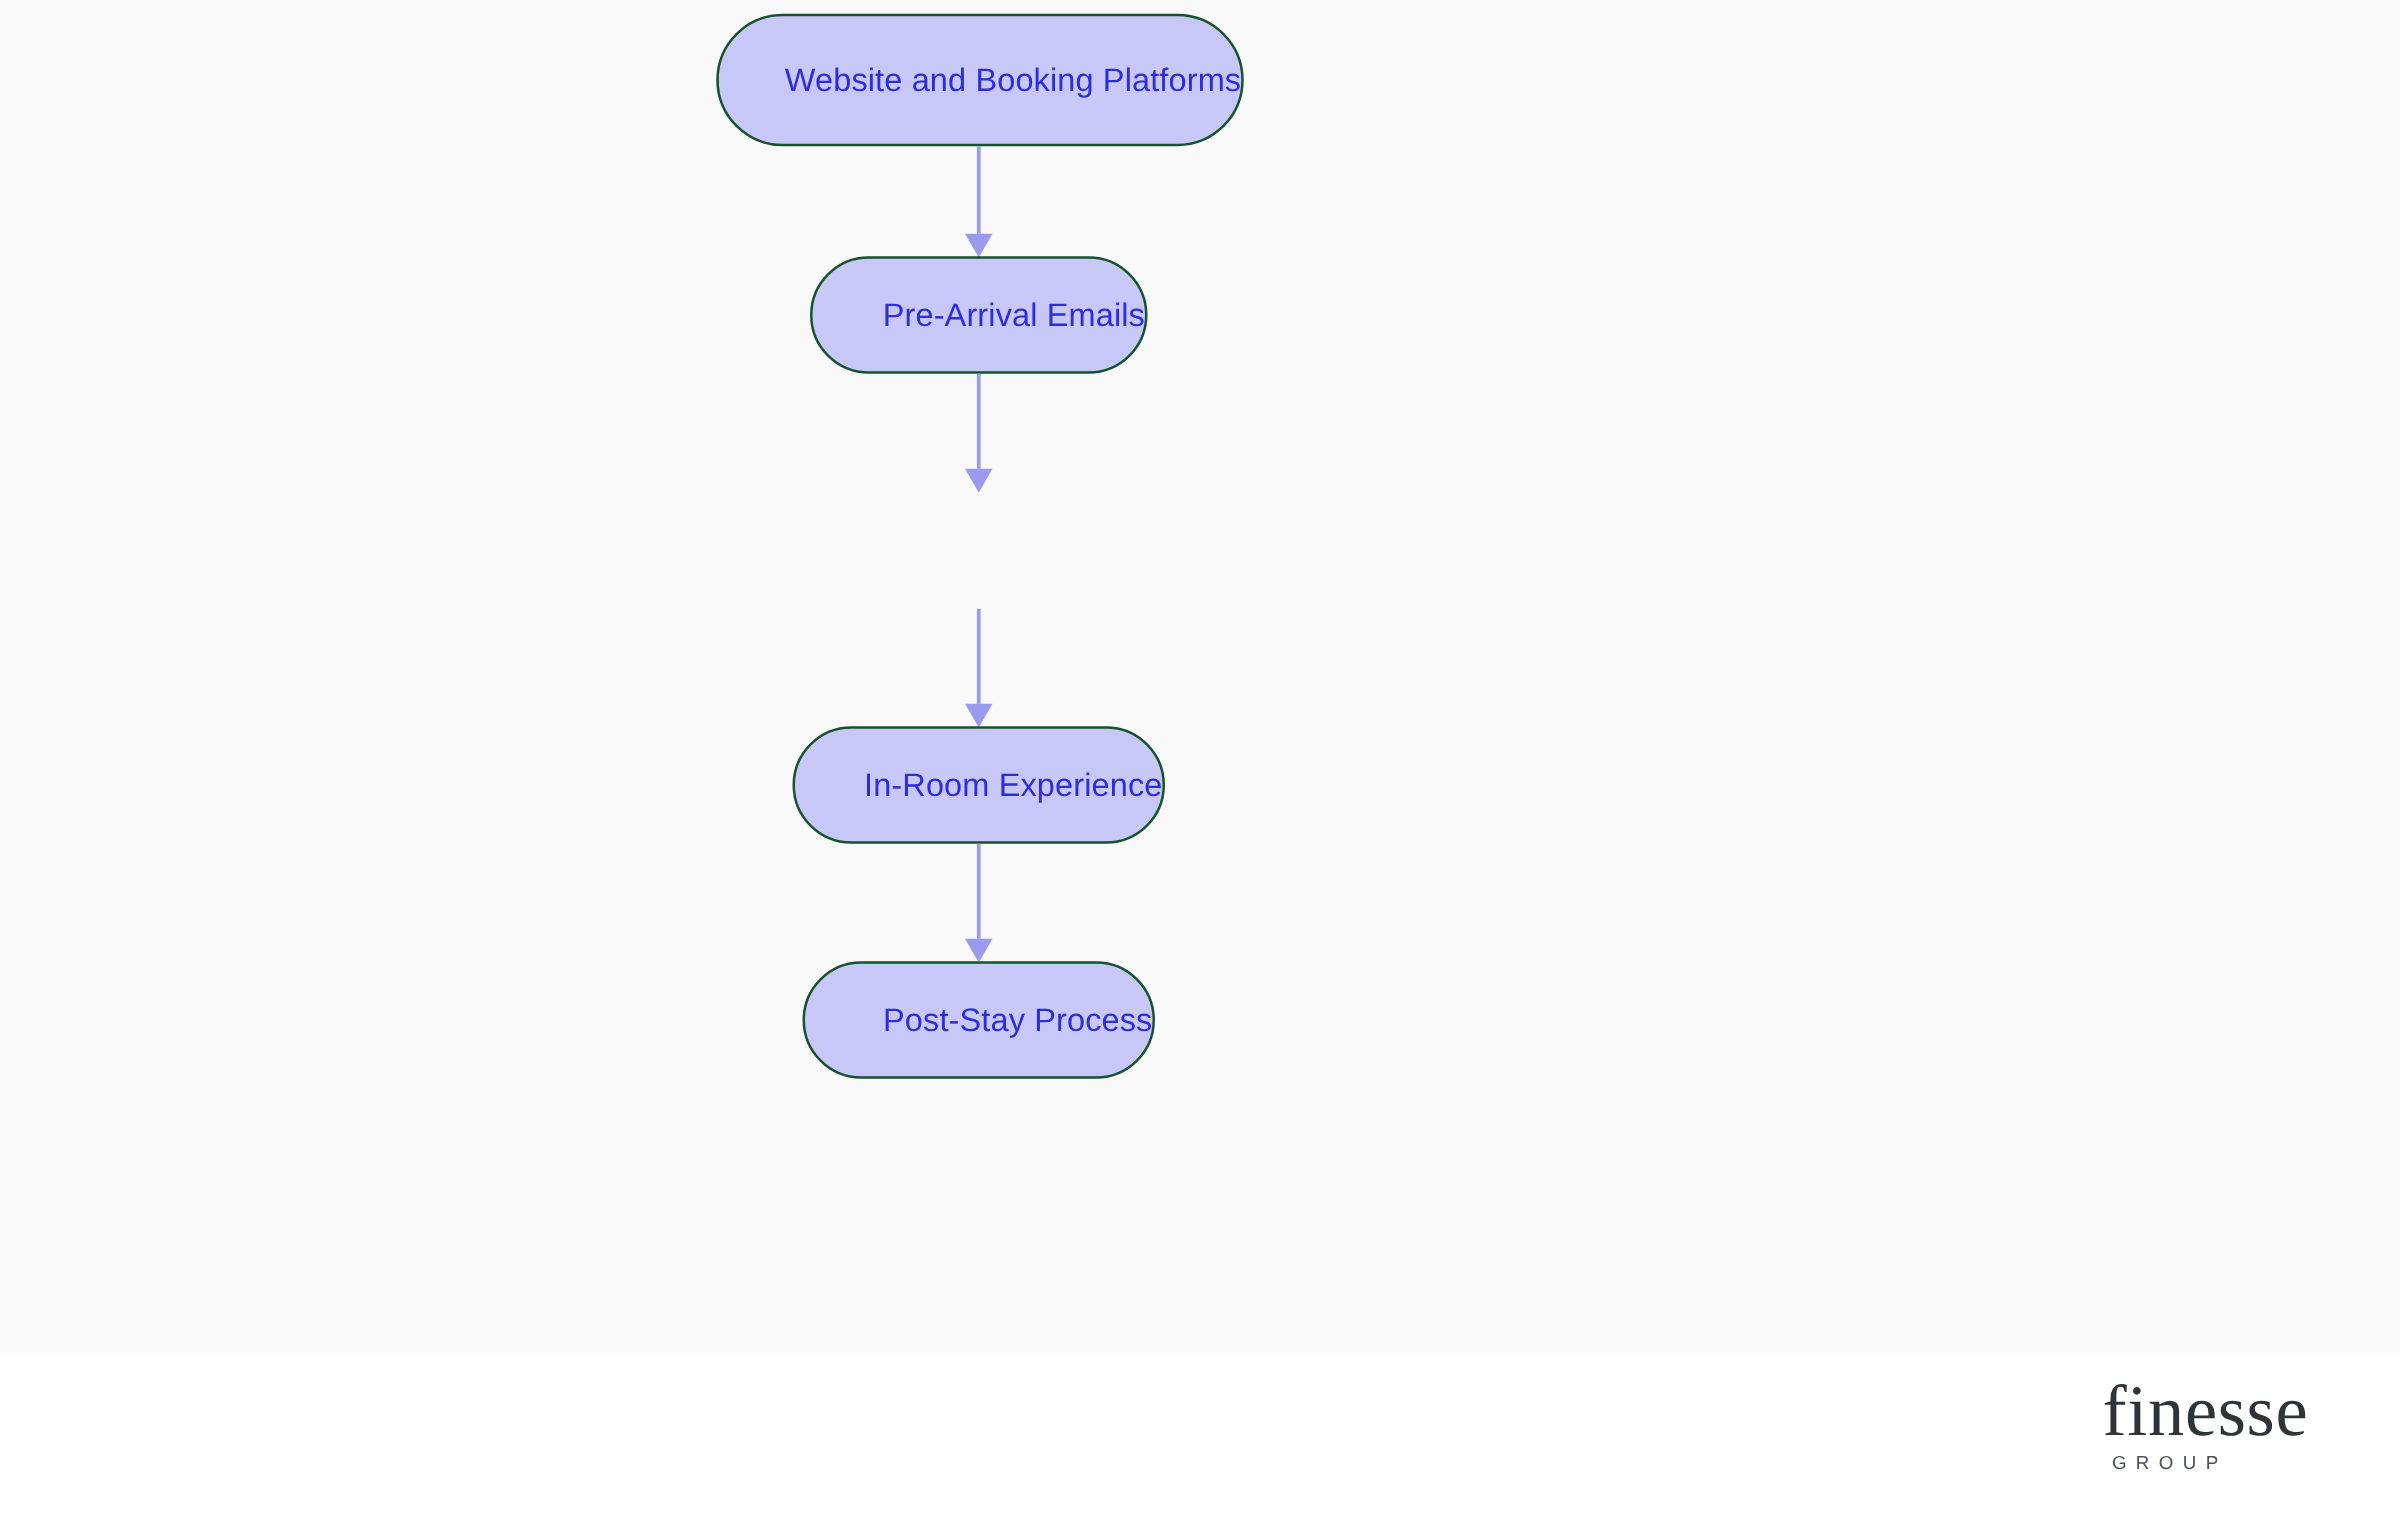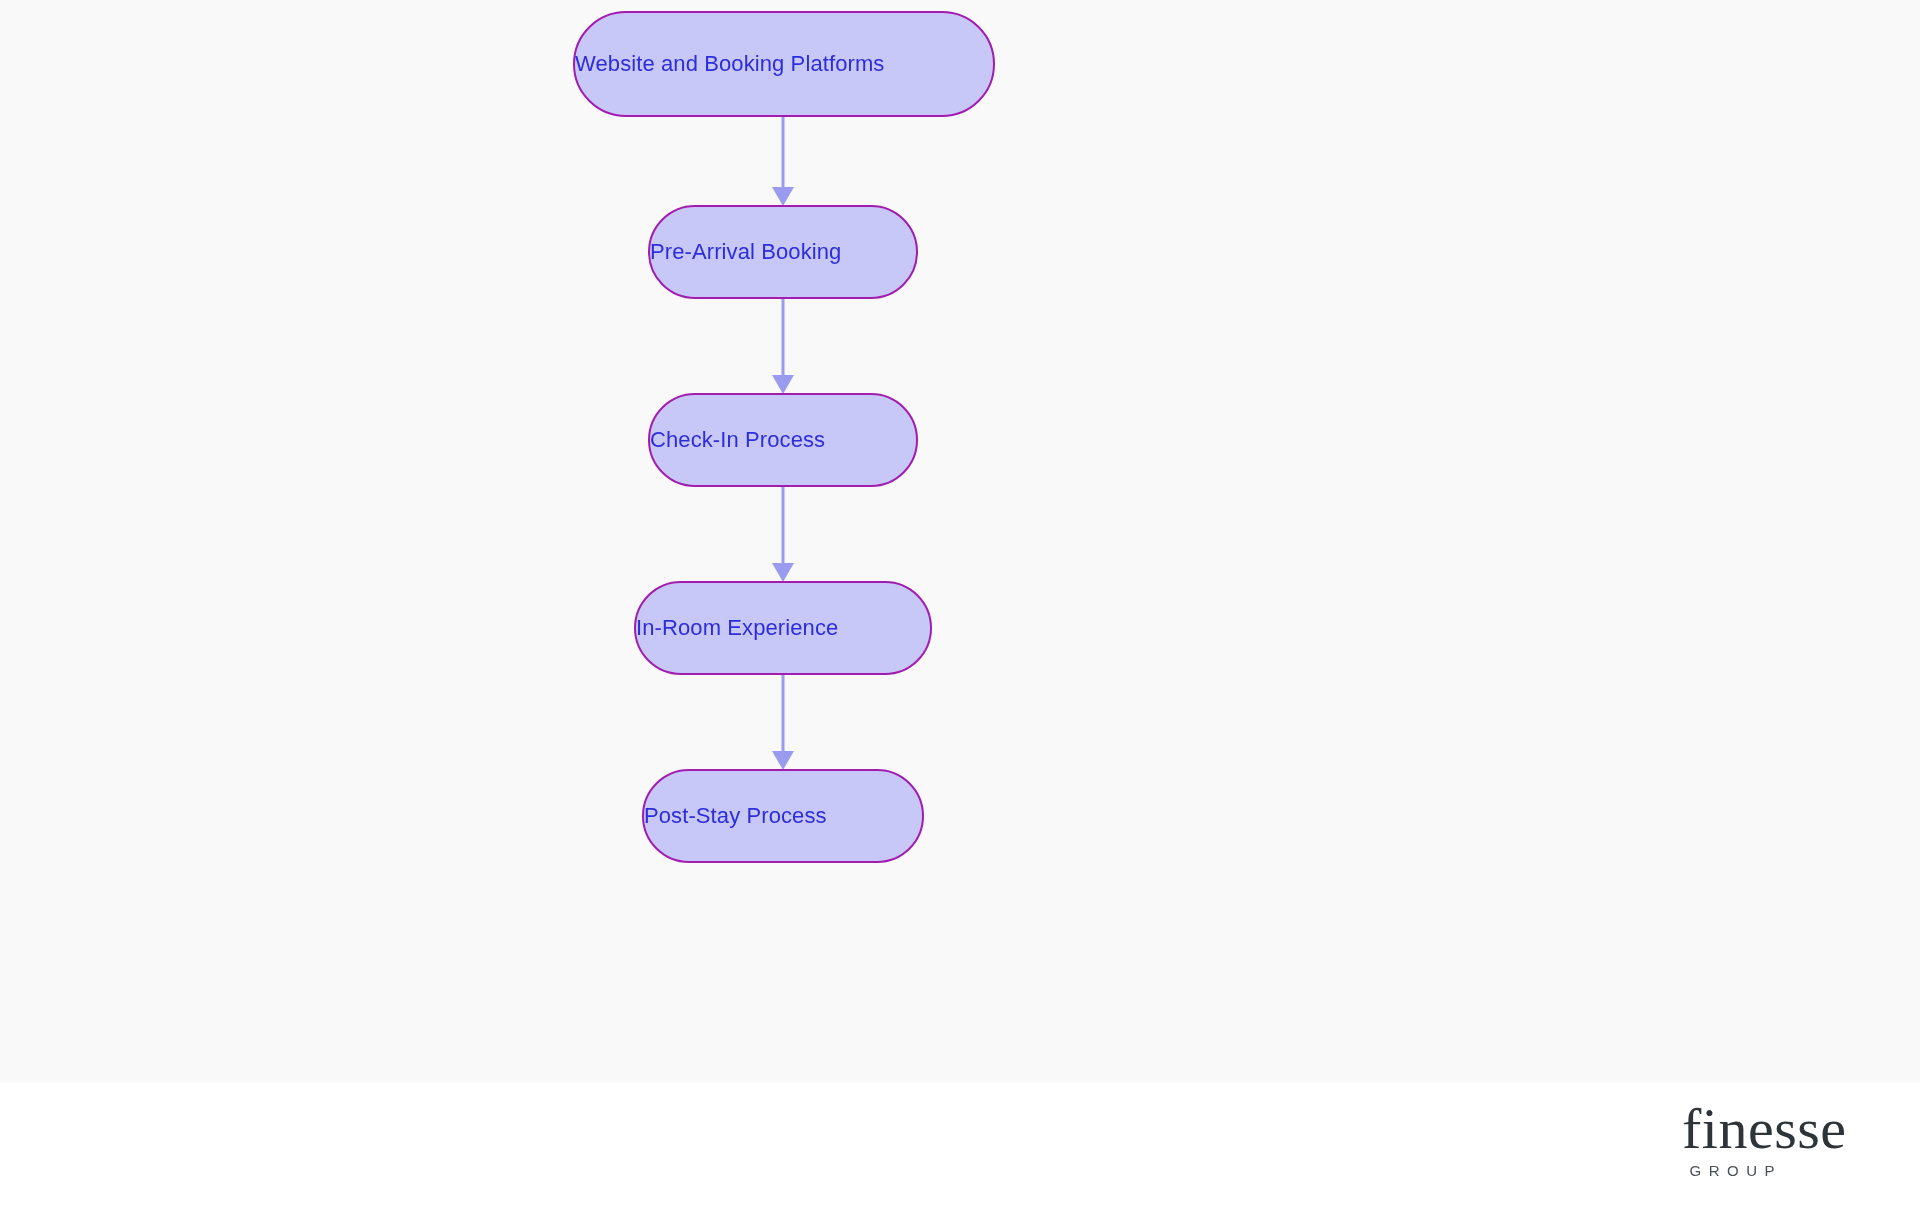--- a/index.html
+++ b/index.html
@@ -41,26 +41,26 @@
     flex-direction: column;
     align-items: center;
   }
 
   
   .node {
     position: absolute;
     box-sizing: border-box;
     display: flex;
     align-items: center;
-    justify-content: flex-start;
+    justify-content: flex-end;
     background: #c8c8f8;
-    border: 2px solid #a21caf;
+    border: 2px solid #14532d;
     border-radius: 64px;
     color: #2d2ddb;
-    font-size: 22px;
+    font-size: 26px;
     font-weight: 400;
     letter-spacing: 0.1px;
     white-space: nowrap;
     line-height: 1;
   }
   .node-label {
     pointer-events: none;
   }
 
   
@@ -130,31 +130,28 @@
       <div class="node" style="left:573px; top:11px; width:422px; height:106px;">
         <span class="node-label">Website and Booking Platforms</span>
       </div>
 
       <div class="edge" style="left:763px; top:117px; width:40px; height:89px;">
         <div class="edge-line" style="height:70px;"></div>
         <div class="edge-head" style="top:70px;"></div>
       </div>
 
       <div class="node" style="left:648px; top:205px; width:270px; height:94px;">
-        <span class="node-label">Pre-Arrival Booking</span>
+        <span class="node-label">Pre-Arrival Emails</span>
       </div>
 
       <div class="edge" style="left:763px; top:299px; width:40px; height:95px;">
         <div class="edge-line" style="height:76px;"></div>
         <div class="edge-head" style="top:76px;"></div>
       </div>
 
-      <div class="node" style="left:648px; top:393px; width:270px; height:94px;">
-        <span class="node-label">Check-In Process</span>
-      </div>
 
       <div class="edge" style="left:763px; top:487px; width:40px; height:95px;">
         <div class="edge-line" style="height:76px;"></div>
         <div class="edge-head" style="top:76px;"></div>
       </div>
 
       <div class="node" style="left:634px; top:581px; width:298px; height:94px;">
         <span class="node-label">In-Room Experience</span>
       </div>
 

